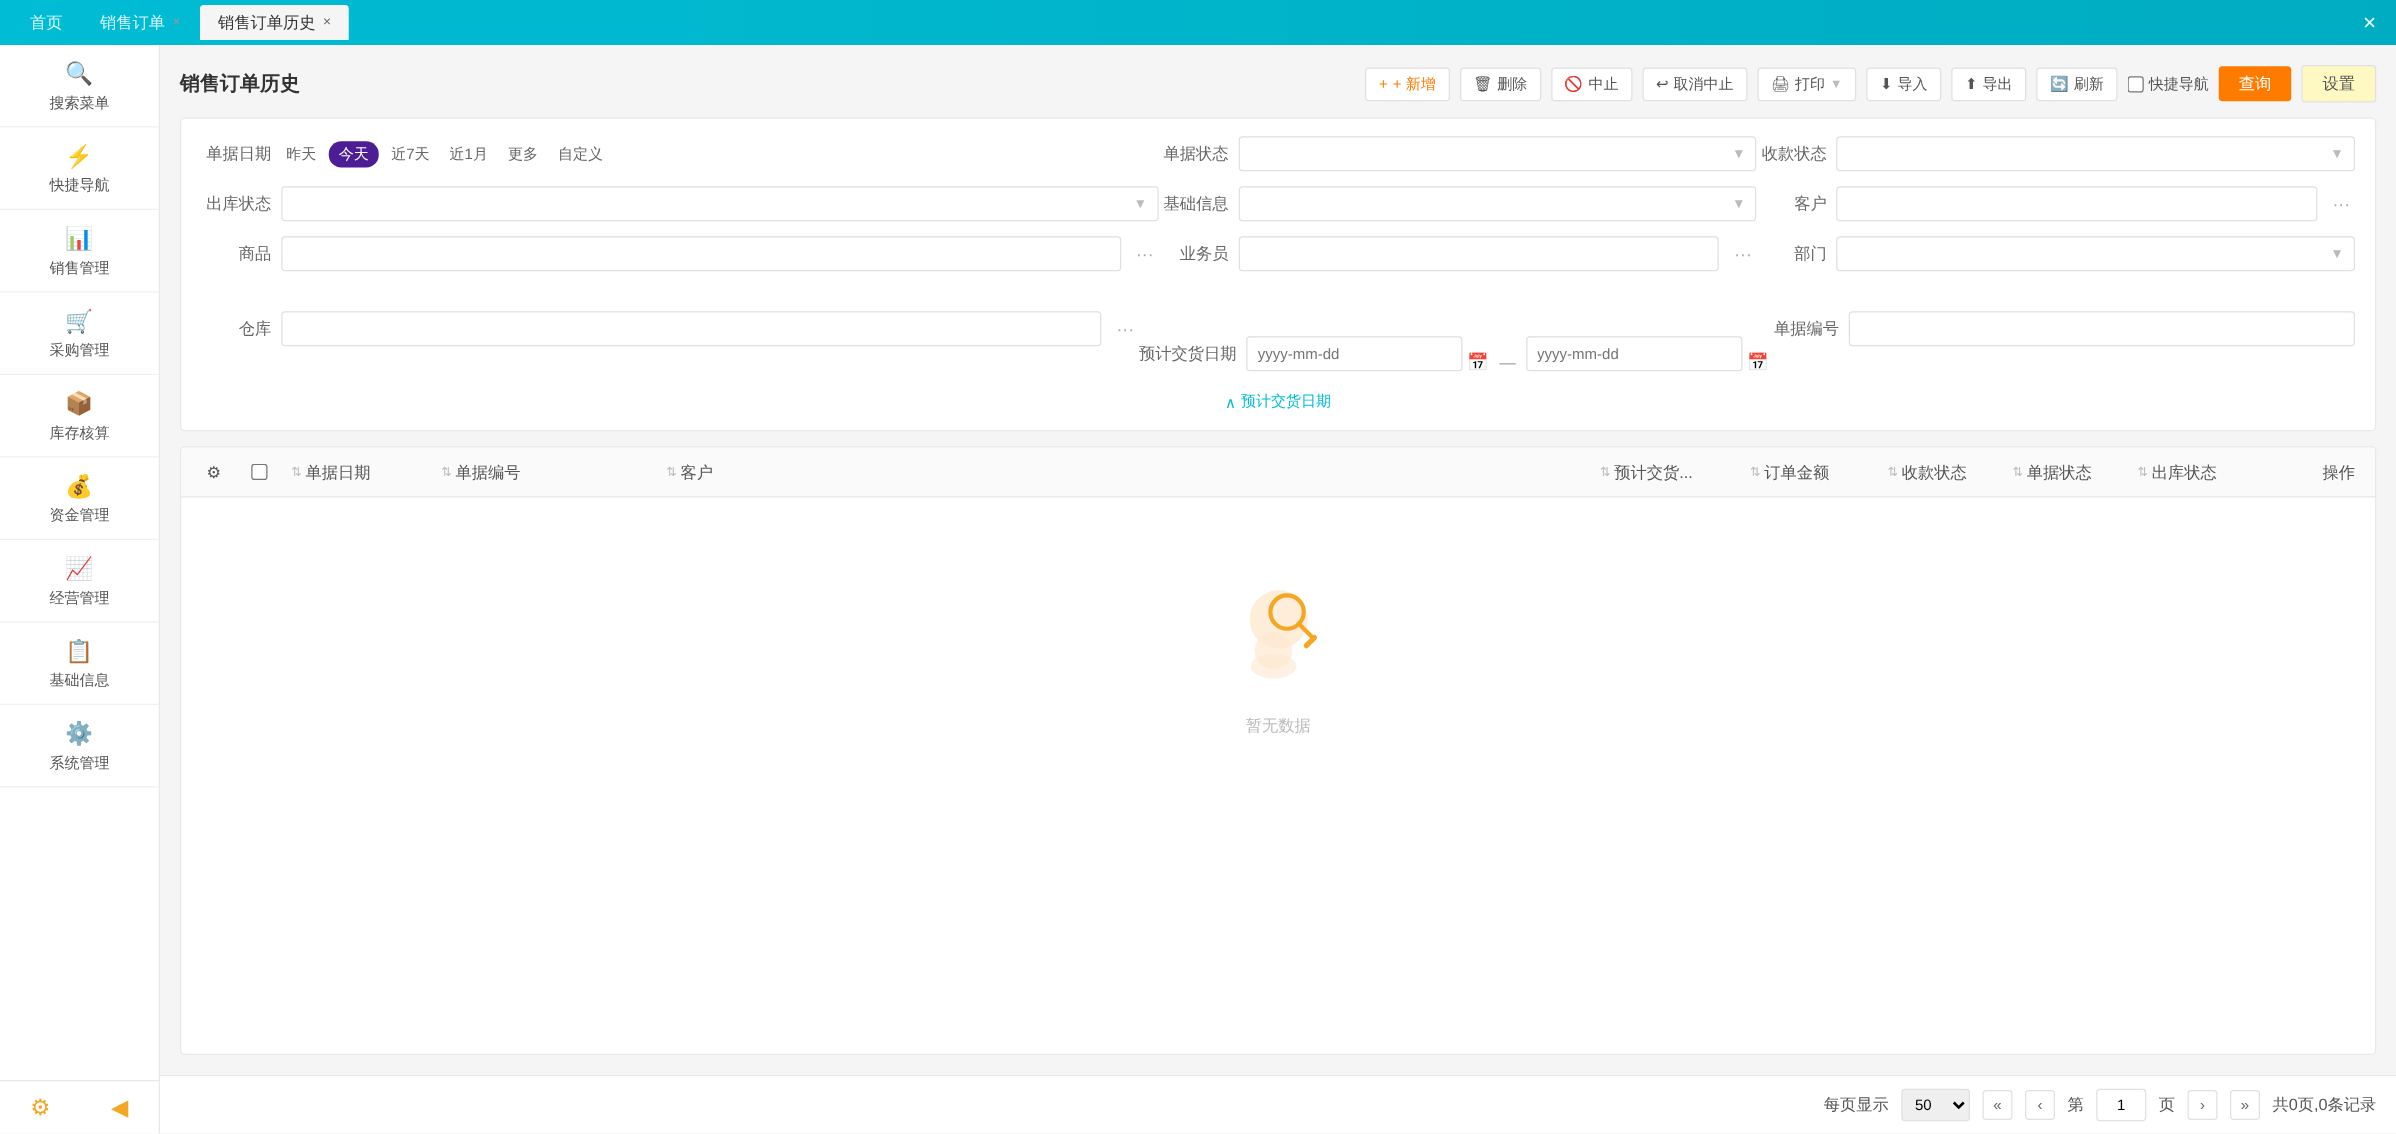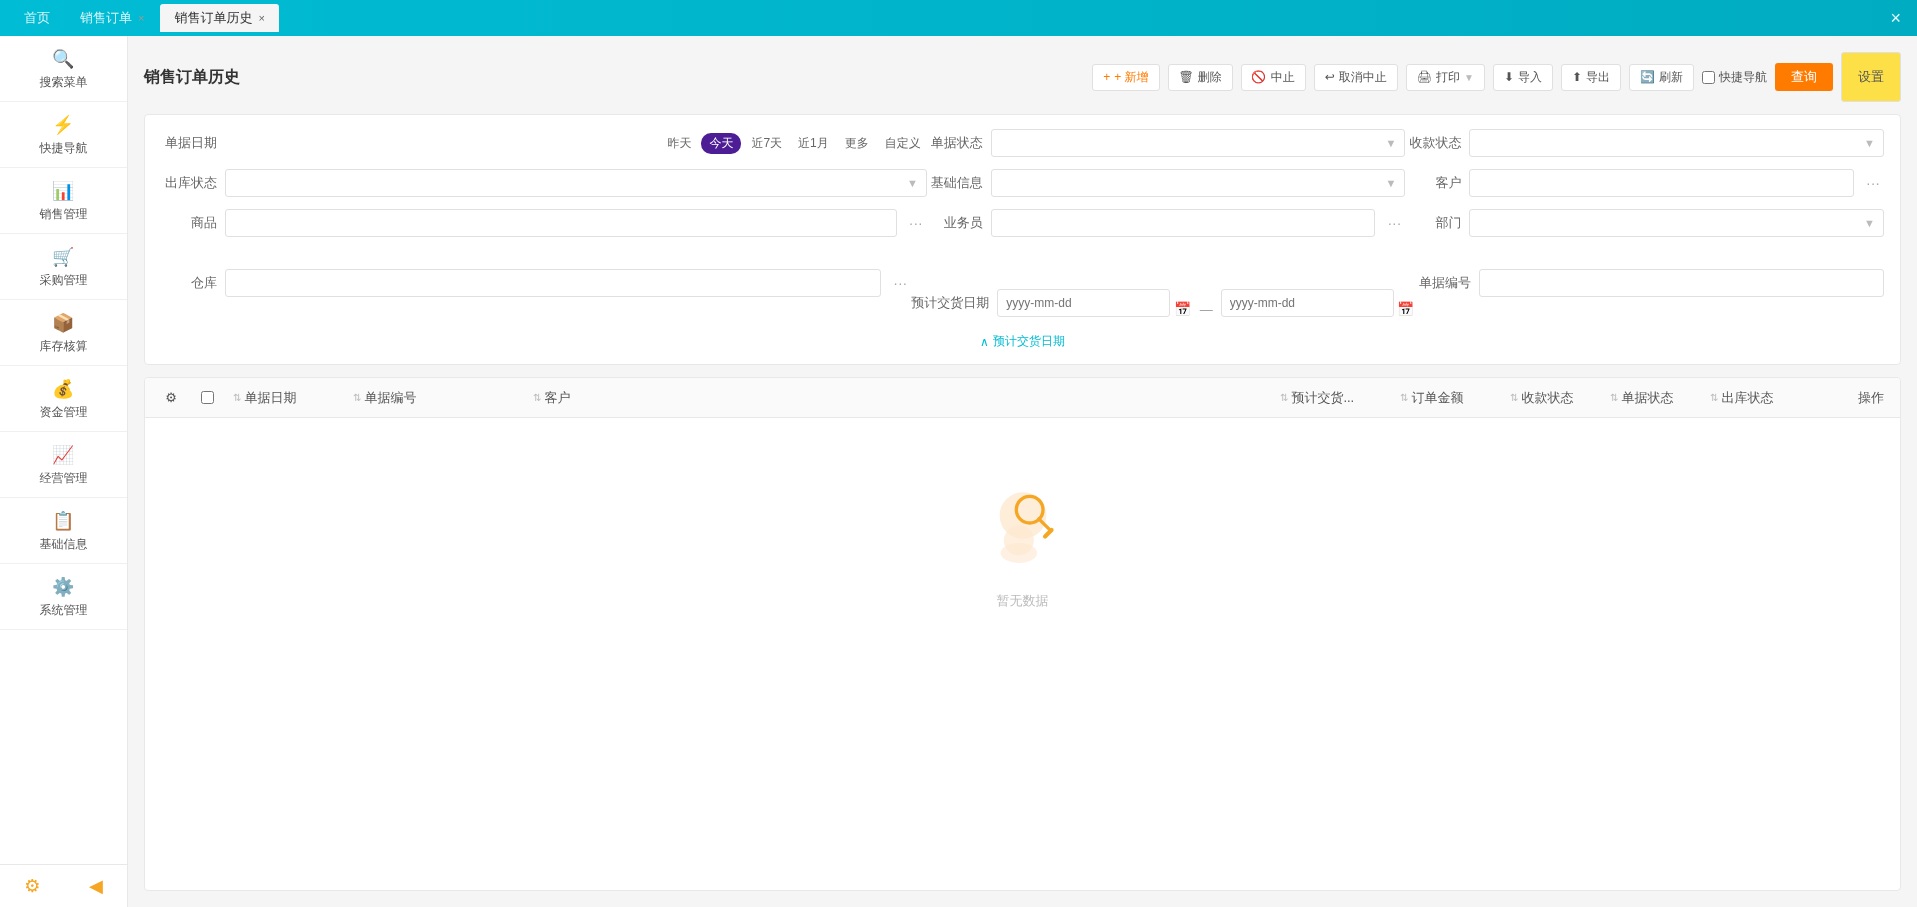--- a/index.html
+++ b/index.html
@@ -138,24 +138,24 @@
     .btn-query {
       background: #ff7b00;
       color: white;
       border: none;
       padding: 5px 16px;
       border-radius: 3px;
       cursor: pointer;
       font-size: 13px;
     }
     .btn-setting {
-      background: #fde047;
+      background: #fef9c3;
       color: #555;
       border: 1px solid #e0e0e0;
-      padding: 15px 16px;
+      padding: 5px 16px;
       border-radius: 3px;
       cursor: pointer;
       font-size: 13px;
     }
     .checkbox-label { font-size: 12px; color: #555; display: flex; align-items: center; gap: 4px; cursor: pointer; }
 
     
     .filter-card {
       background: white;
       border-radius: 4px;
@@ -475,21 +475,21 @@
           <button class="btn-query">查询</button>
           <button class="btn-setting">设置</button>
         </div>
       </div>
 
       <div class="filter-card">
 
         <div class="filter-row">
           <div class="filter-item" style="flex:1.6; gap:6px;">
             <span class="filter-label">单据日期</span>
-            <div style="display:flex; flex-direction:row; gap:2px; flex:1;justify-content:flex-end;">
+            <div style="display:flex; flex-direction:row; gap:2px; flex:1;">
               <div class="date-group">
                 <span class="date-tag">昨天</span>
                 <span class="date-tag active" style="background:#4c1d95;color:white;padding:2px 8px;border-radius:10px;">今天</span>
                 <span class="date-tag">近7天</span>
                 <span class="date-tag">近1月</span>
                 <span class="date-tag">更多</span>
                 <span class="date-tag">自定义</span>
               </div>
             </div>
           </div>
@@ -632,15 +632,32 @@
             <ellipse cx="55" cy="90" rx="22" ry="12" fill="#fde8d0" opacity="0.6"></ellipse>
 
             <rect x="88" y="58" width="5" height="16" rx="2.5" fill="#f5a623" transform="rotate(45 90 66)"></rect>
           </svg>
           <span>暂无数据</span>
         </div>
       </div>
 
     </div>
 
+    <div class="pagination-bar">
+      <span>每页显示</span>
+      <select class="page-size-select">
+        <option value="50">50</option>
+        <option value="10">10</option>
+        <option value="20">20</option>
+        <option value="100">100</option>
+      </select>
+      <div class="page-nav-btn">«</div>
+      <div class="page-nav-btn">‹</div>
+      <span>第</span>
+      <input class="page-input" type="text" value="1" style="">
+      <span>页</span>
+      <div class="page-nav-btn">›</div>
+      <div class="page-nav-btn">»</div>
+      <span>共0页,0条记录</span>
+    </div>
   </div>
 
 </div>
 
 </body></html>

